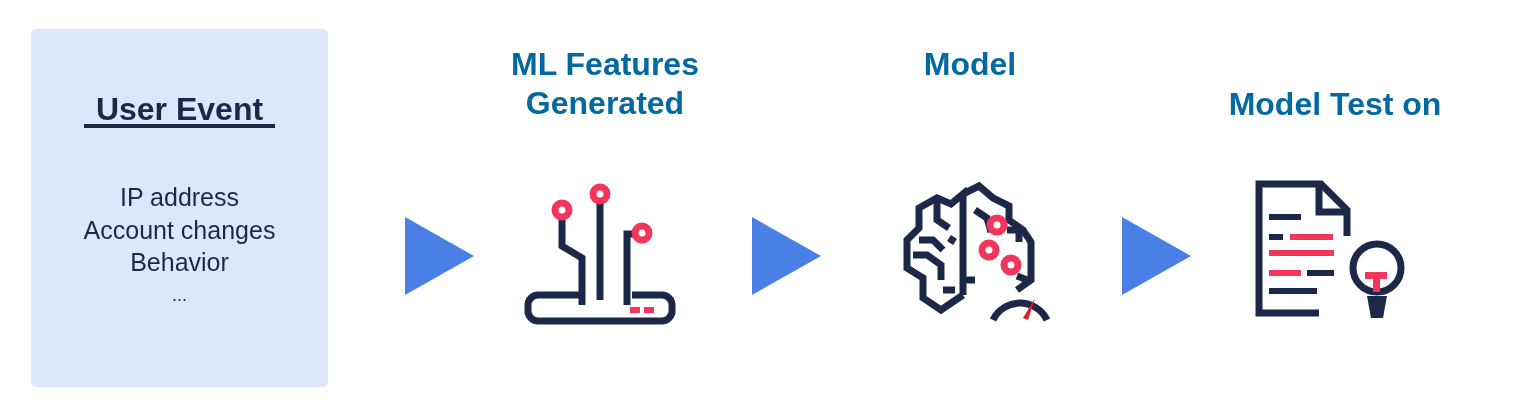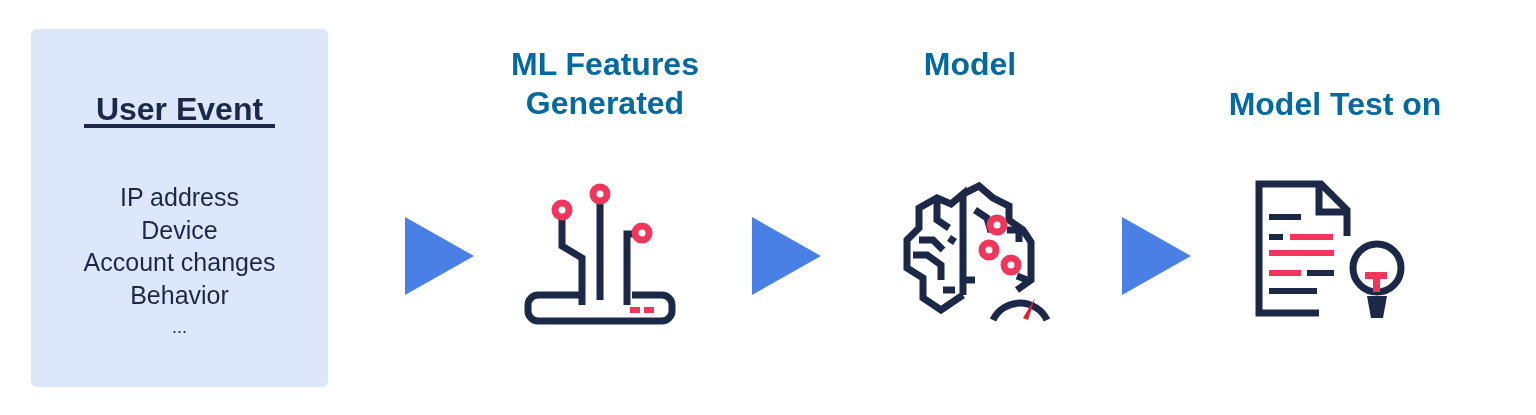--- a/index.html
+++ b/index.html
@@ -21,21 +21,20 @@
     .icon { position:absolute; }
   </style>
 </head>
 <body>
 
 <div class="card">
   <div class="card-title">User Event</div>
   <div class="card-rule"></div>
   <div class="card-list">
     <div>IP address</div>
-    <div>Device</div>
     <div>Account changes</div>
     <div>Behavior</div>
     <div class="dots">...</div>
   </div>
 </div>
 
 <div class="arrow" style="left:405px; top:217px;"></div>
 <div class="arrow" style="left:752px; top:217px;"></div>
 <div class="arrow" style="left:1122px; top:217px;"></div>
 

